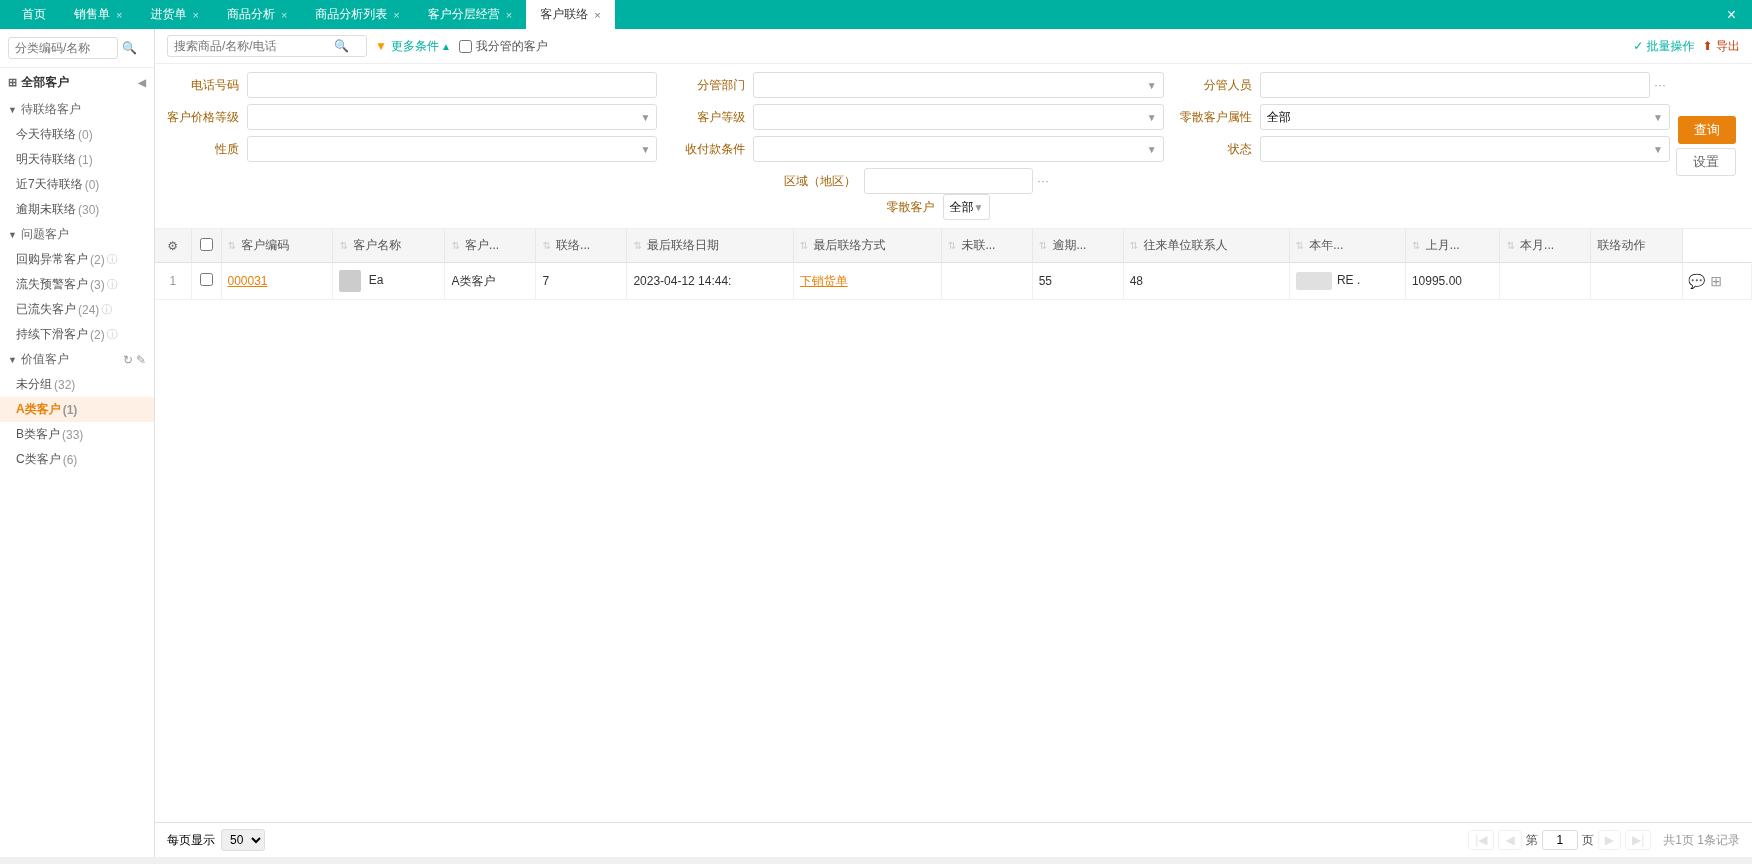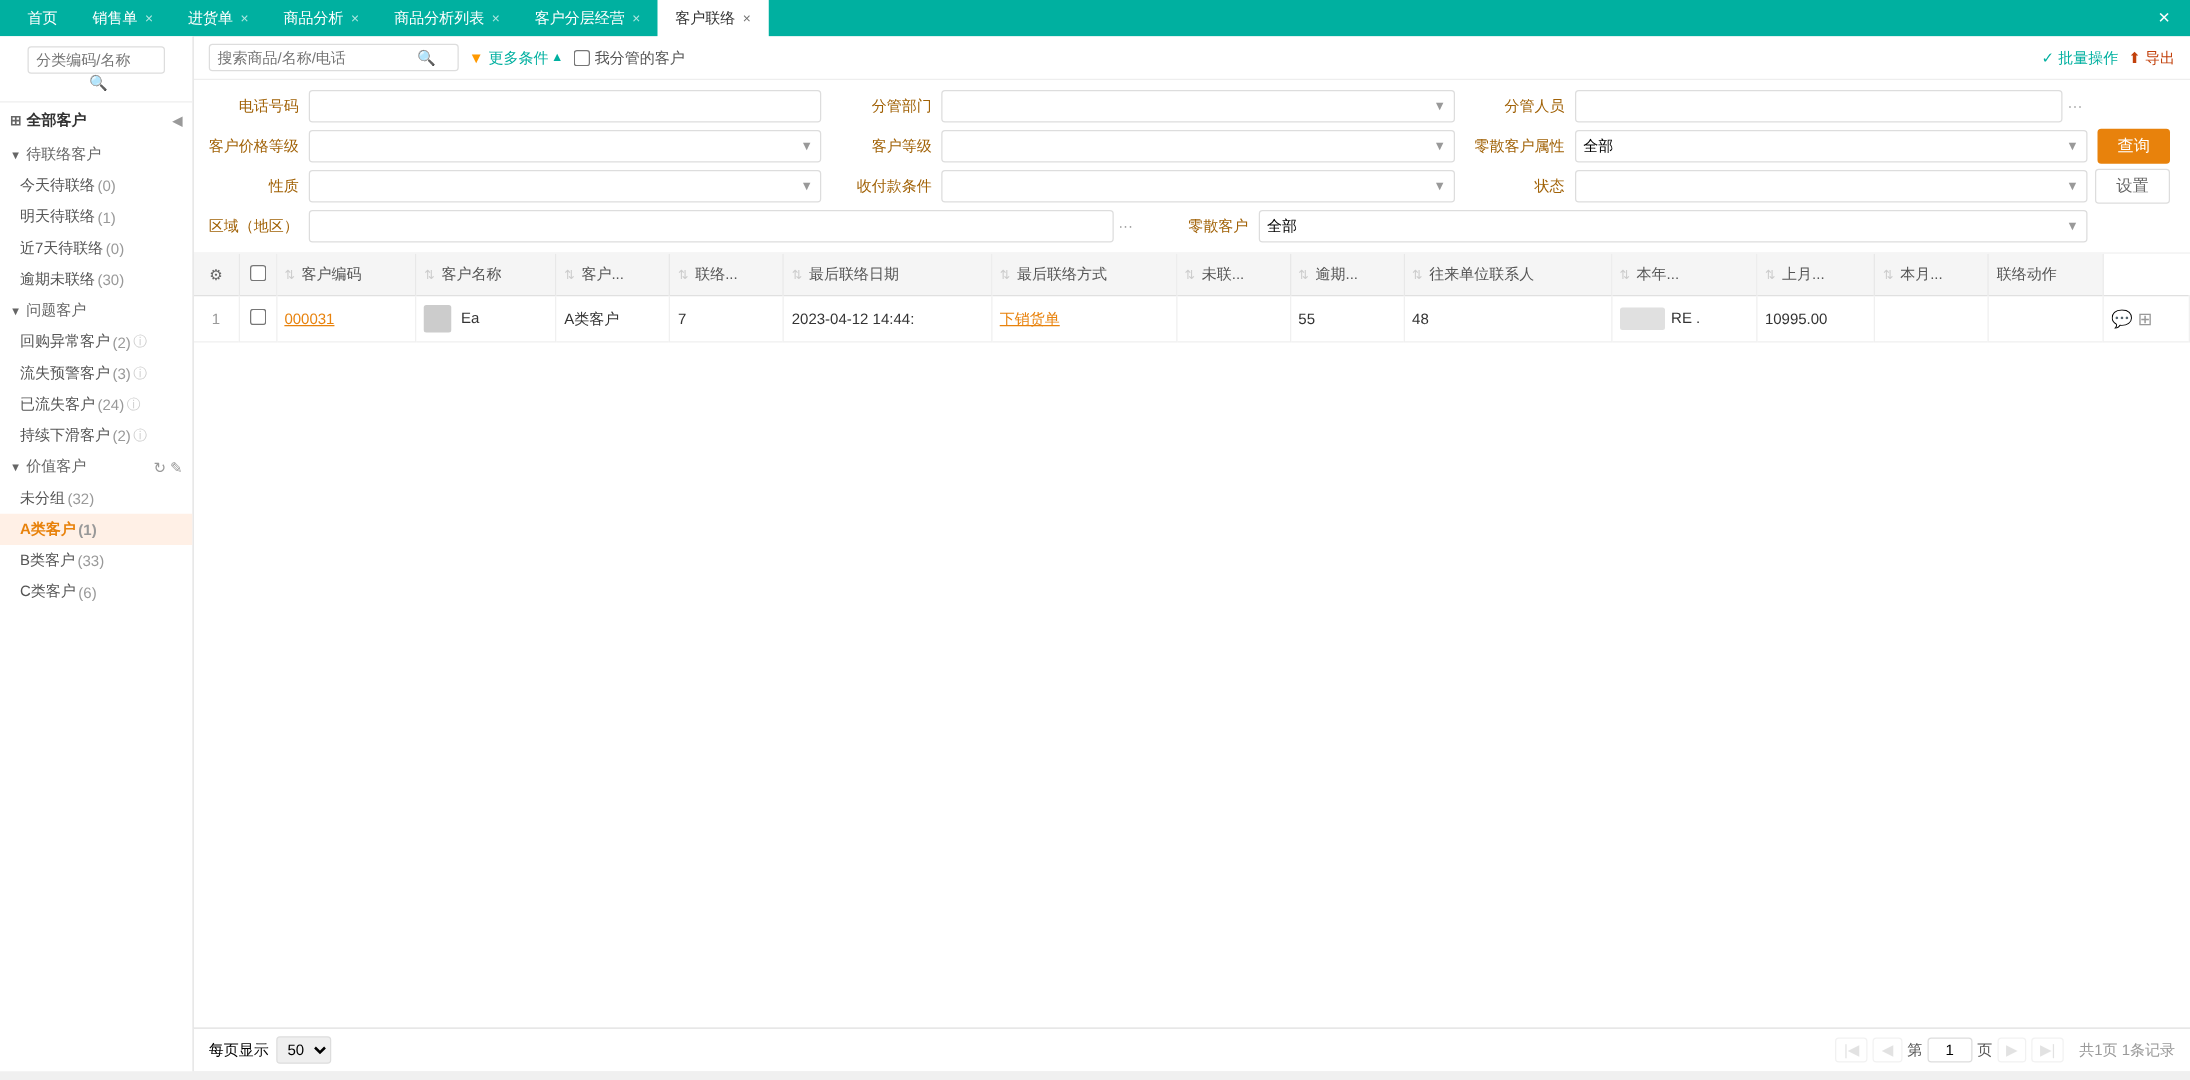--- a/index.html
+++ b/index.html
@@ -56,21 +56,20 @@
       display: flex;
       flex-direction: column;
       overflow-y: auto;
       flex-shrink: 0;
     }
     .sidebar-search {
       padding: 8px;
       display: flex;
       align-items: center;
       border-bottom: 1px solid #eee;
-      flex-direction: column;
     }
     .sidebar-search input {
       border: 1px solid #ddd;
       border-radius: 3px;
       padding: 3px 6px;
       width: 110px;
       font-size: 12px;
       outline: none;
     }
     .sidebar-search .search-icon {
@@ -193,21 +192,21 @@
       background: #fff;
       padding: 8px 12px;
       border-bottom: 1px solid #eee;
     }
     .filter-row {
       display: flex;
       align-items: center;
       margin-bottom: 6px;
       gap: 0;
     }
-    .filter-row:last-child { margin-bottom: 0; }
+    .filter-row:last-child { margin-bottom: 0; flex-direction: column; }
     .filter-field {
       display: flex;
       align-items: center;
       flex: 1;
       min-width: 0;
     }
     .filter-label {
       color: #a16207;
       white-space: nowrap;
       min-width: 80px;

